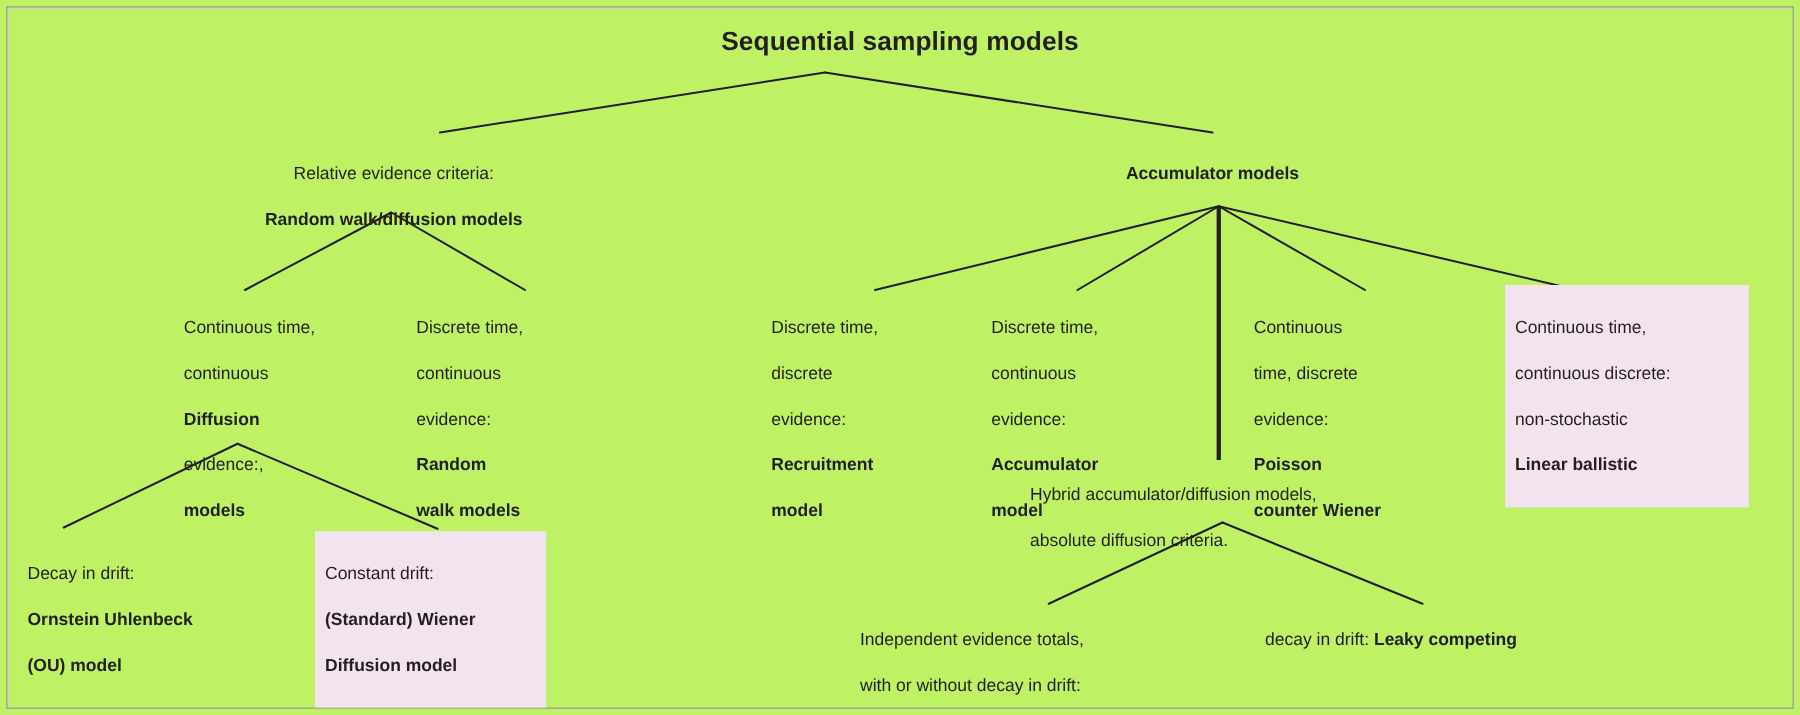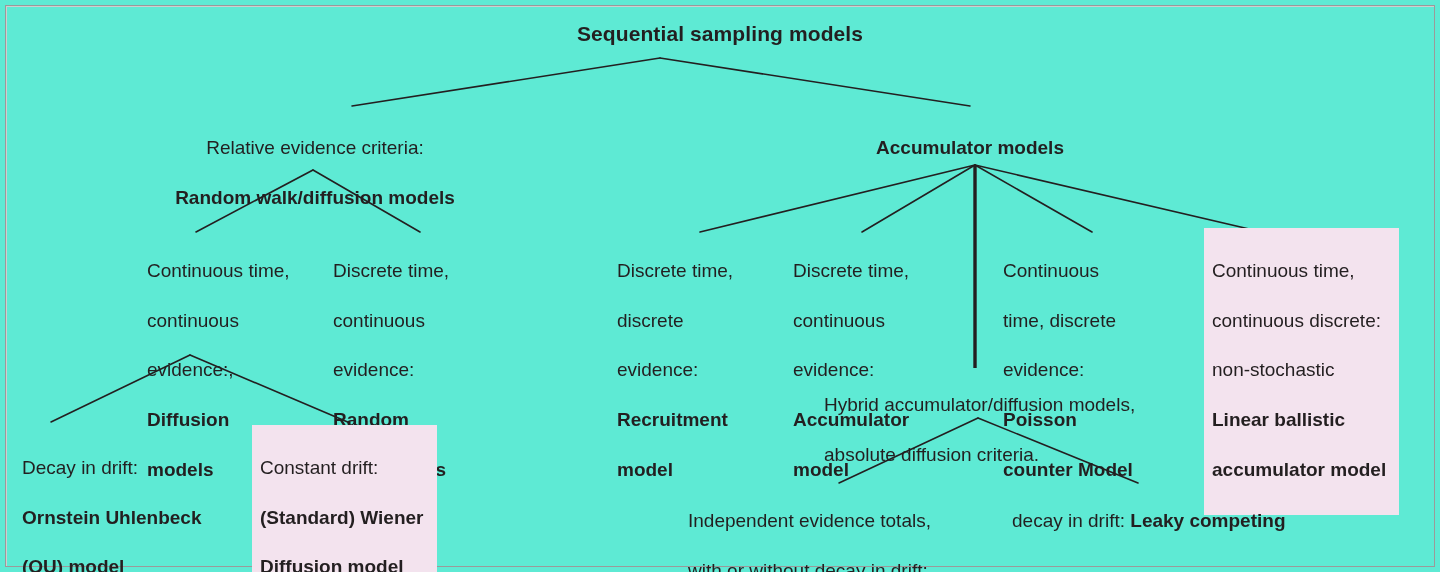--- a/index.html
+++ b/index.html
@@ -5,21 +5,21 @@
 <style>
   html, body {
     margin: 0;
     padding: 0;
     background: #ffffff;
   }
   #canvas {
     position: relative;
     width: 1440px;
     height: 572px;
-    background: #5eead4;
+    background: #bef264;
     font-family: "Liberation Sans", sans-serif;
     color: #231f20;
     overflow: hidden;
     box-sizing: border-box;
   }
   
   #frame {
     position: absolute;
     left: 5px;
     top: 5px;
@@ -34,21 +34,21 @@
     left: 0;
     top: 0;
     width: 1440px;
     height: 572px;
   }
   .node {
     position: absolute;
     box-sizing: border-box;
     line-height: 1.31;
     white-space: pre-line;
-    font-size: 19px;
+    font-size: 14px;
   }
   .node .ln { display: block; }
   .node .bold { font-weight: bold; }
   .center { text-align: center; }
   .left { text-align: left; }
   .hl {
     background: #f3e3ee;
     padding: 6px 8px 7px 8px;
   }
   #title {
@@ -118,22 +118,22 @@
     <span class="ln bold">Random walk/diffusion models</span>
   </div>
 
   <div class="node center" id="n-absolute">
     <span class="ln bold">Accumulator models</span>
   </div>
 
   <div class="node left" id="n-diffusion">
     <span class="ln">Continuous time,</span>
     <span class="ln">continuous</span>
+    <span class="ln bold">Diffusion</span>
     <span class="ln">evidence:,</span>
-    <span class="ln bold">Diffusion</span>
     <span class="ln bold">models</span>
   </div>
 
   <div class="node left" id="n-randomwalk">
     <span class="ln">Discrete time,</span>
     <span class="ln">continuous</span>
     <span class="ln">evidence:</span>
     <span class="ln bold">Random</span>
     <span class="ln bold">walk models</span>
   </div>
@@ -152,29 +152,28 @@
     <span class="ln">evidence:</span>
     <span class="ln bold">Accumulator</span>
     <span class="ln bold">model</span>
   </div>
 
   <div class="node left" id="n-poisson">
     <span class="ln">Continuous</span>
     <span class="ln">time, discrete</span>
     <span class="ln">evidence:</span>
     <span class="ln bold">Poisson</span>
-    <span class="ln bold">counter Model</span>
+    <span class="ln bold">counter Wiener</span>
   </div>
 
   <div class="node left hl" id="n-lba">
     <span class="ln">Continuous time,</span>
     <span class="ln">continuous discrete:</span>
     <span class="ln">non-stochastic</span>
     <span class="ln bold">Linear ballistic</span>
-    <span class="ln bold">accumulator model</span>
   </div>
 
   <div class="node left" id="n-ou">
     <span class="ln">Decay in drift:</span>
     <span class="ln bold">Ornstein Uhlenbeck</span>
     <span class="ln bold">(OU) model</span>
   </div>
 
   <div class="node left hl" id="n-wiener">
     <span class="ln">Constant drift:</span>

